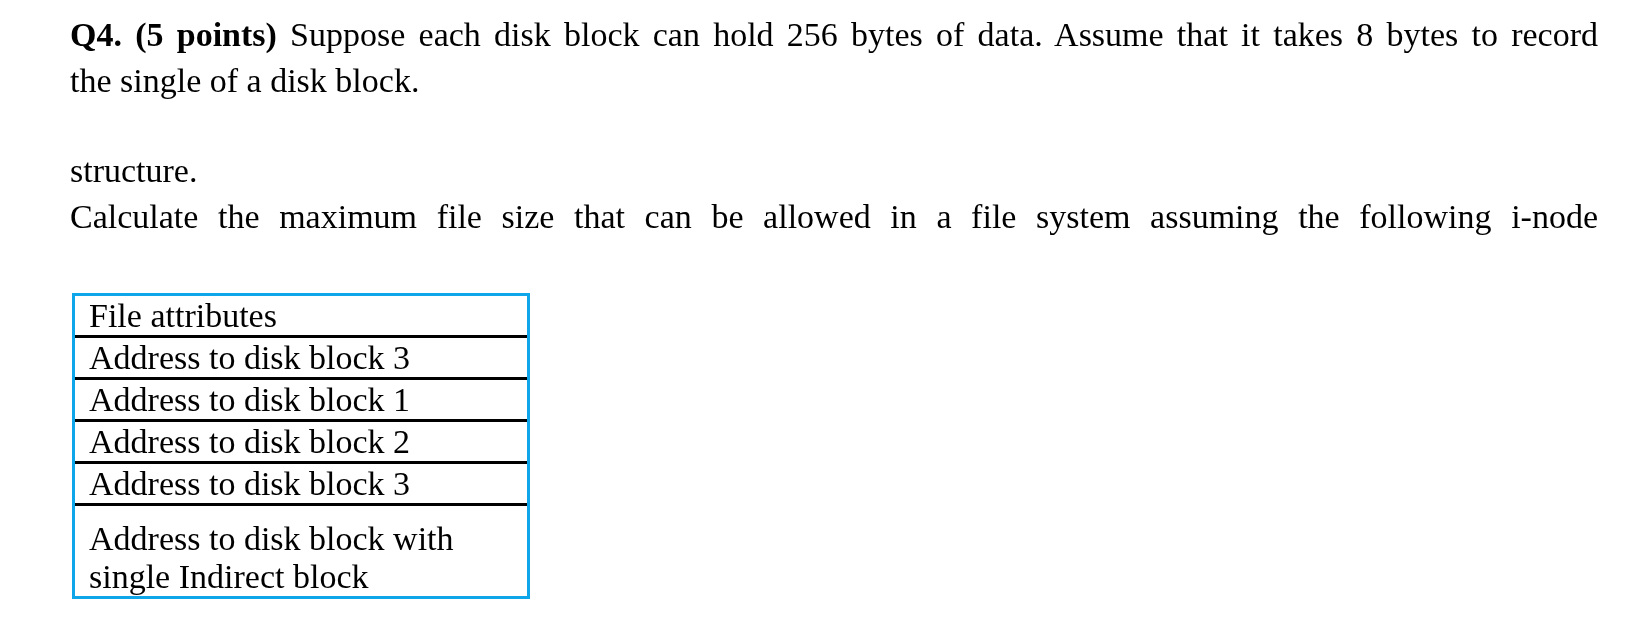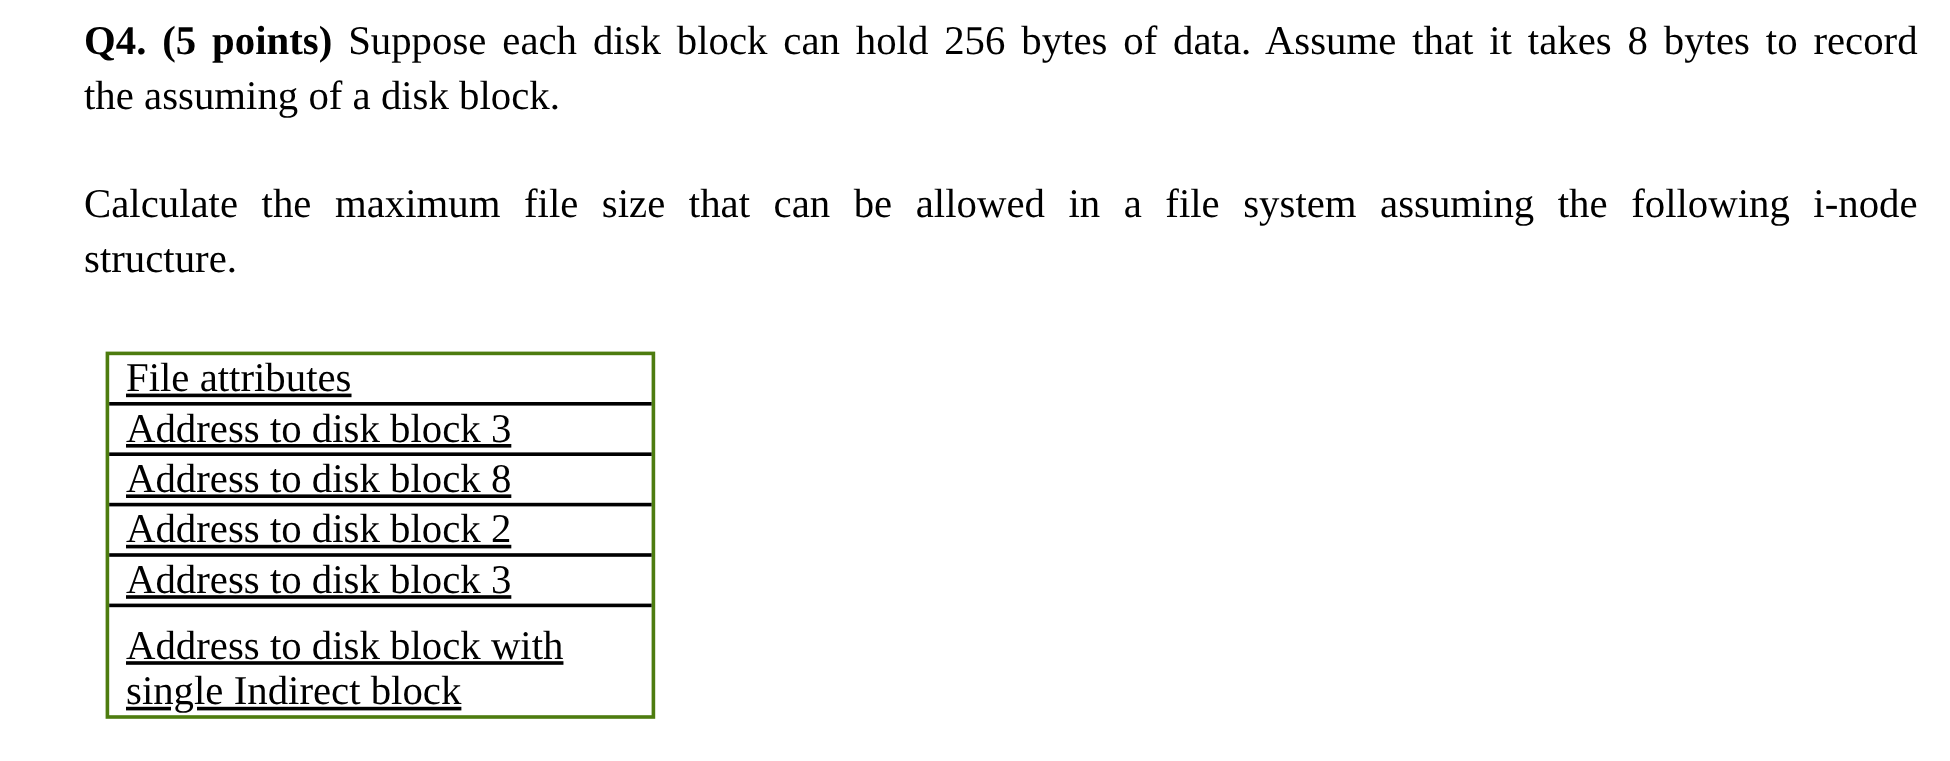--- a/index.html
+++ b/index.html
@@ -33,25 +33,24 @@
   }
   .just {
     text-align: justify;
     text-align-last: justify;
   }
   .q-label {
     font-weight: bold;
   }
   .inode-table {
     margin-top: 53px;
-    margin-left: 18px;
+    margin-left: 2px;
     width: 452px;
     box-sizing: content-box;
-    border: 3px solid #4d7c0f;
-    text-decoration: underline;
+    border: 3px solid #0ea5e9;
   }
   .trow {
     box-sizing: content-box;
     height: 39px;
     line-height: 39px;
     padding-left: 14px;
     padding-right: 6px;
     border-bottom: 3px solid #000000;
     white-space: nowrap;
     overflow: visible;
@@ -64,30 +63,30 @@
     white-space: normal;
   }
 </style>
 </head>
 <body>
 
 <div class="page">
 
   <p class="para">
     <span class="line just"><span class="q-label">Q4. (5 points)</span> <span>Suppose each disk block can hold 256 bytes of data. Assume that it takes 8 bytes to record</span></span>
-    <span class="line">the assuming of a disk block.</span>
+    <span class="line">the single of a disk block.</span>
   </p>
 
   <p class="para para-task">
+    <span class="line">structure.</span>
     <span class="line just">Calculate the maximum file size that can be allowed in a file system assuming the following i-node</span>
-    <span class="line">structure.</span>
   </p>
 
   <div class="inode-table">
     <div class="trow">File attributes</div>
     <div class="trow">Address to disk block 3</div>
-    <div class="trow">Address to disk block 8</div>
+    <div class="trow">Address to disk block 1</div>
     <div class="trow">Address to disk block 2</div>
     <div class="trow">Address to disk block 3</div>
     <div class="trow trow-last">Address to disk block with single Indirect block</div>
   </div>
 
 </div>
 
 </body></html>

